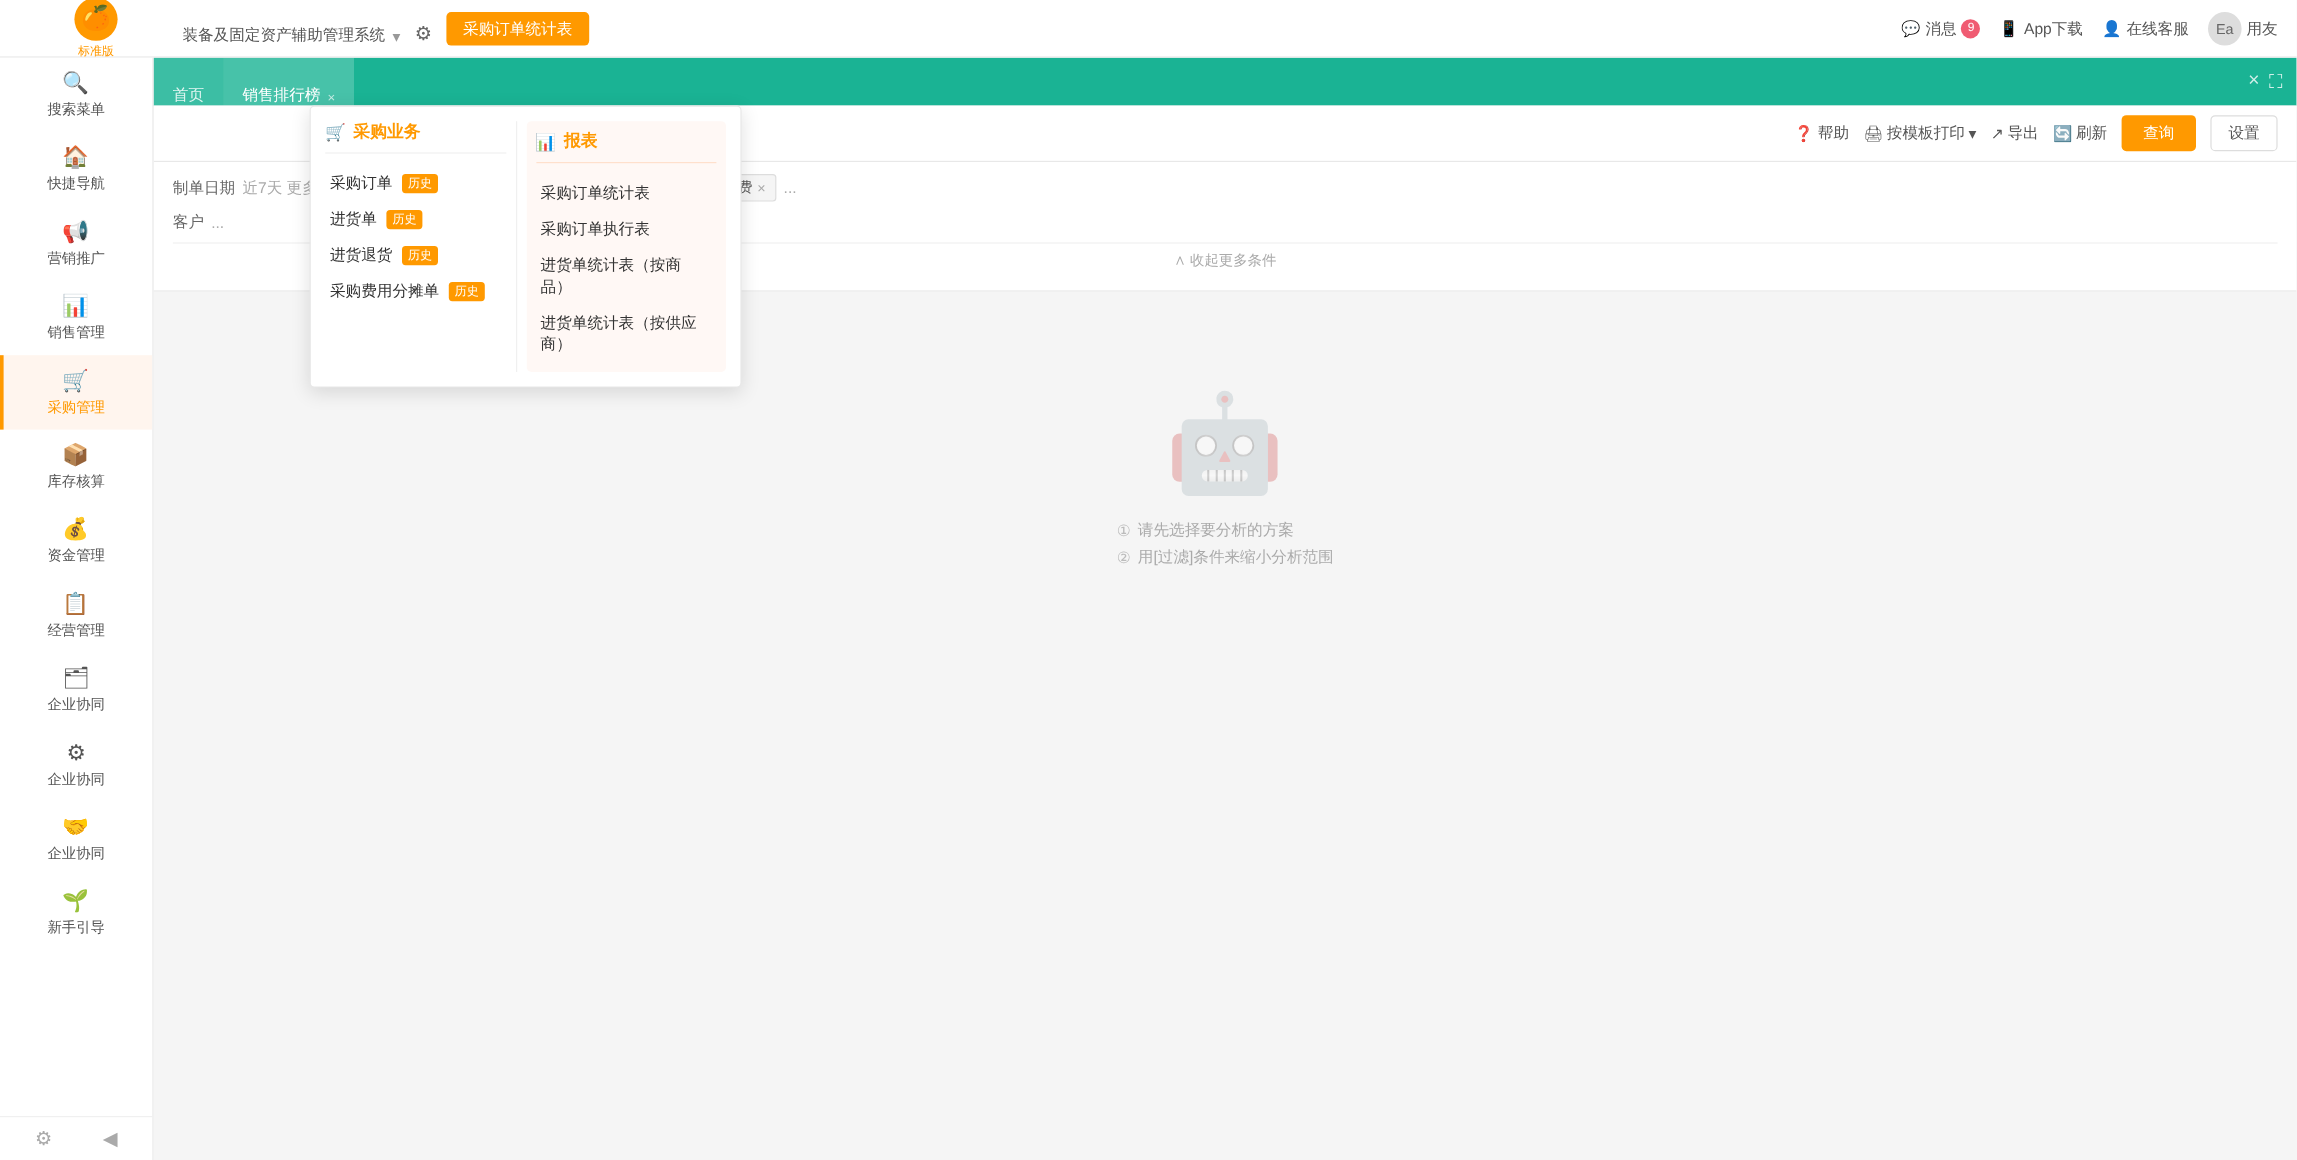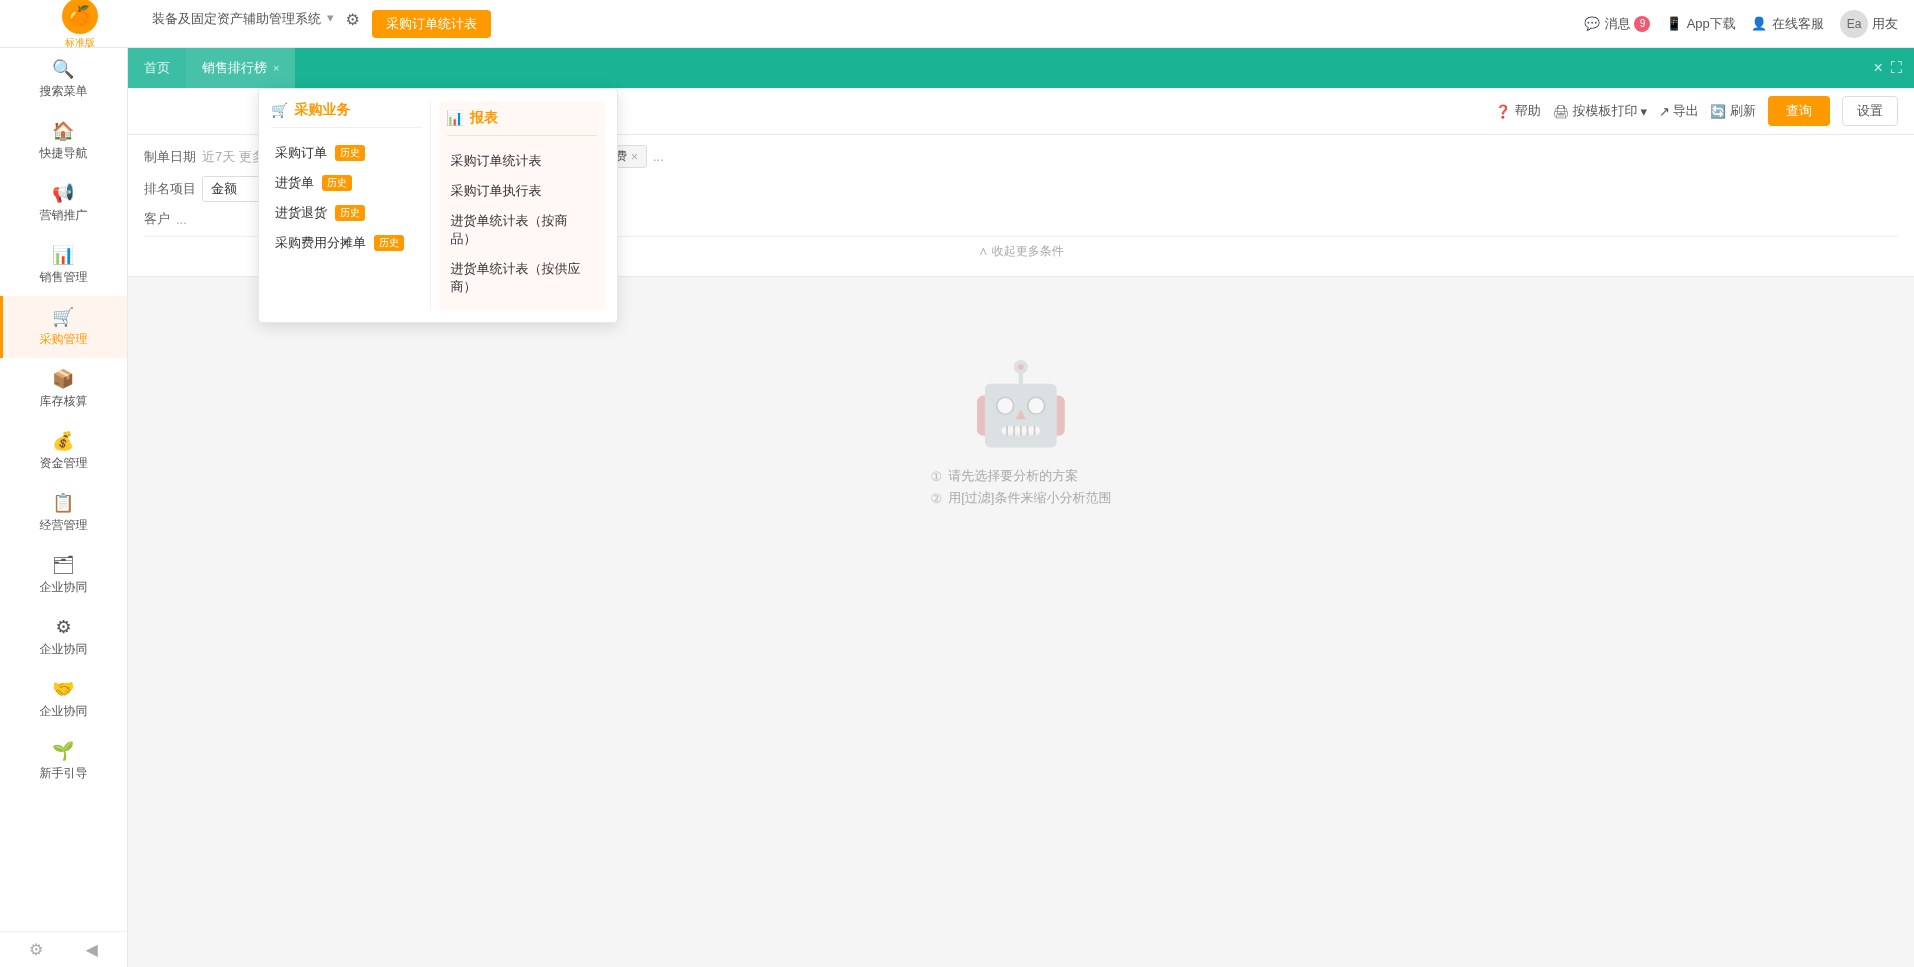--- a/index.html
+++ b/index.html
@@ -7,39 +7,39 @@
 
     
     .app-container { display: flex; flex-direction: column; height: 967px; width: 1914px; }
     .top-bar { display: flex; align-items: center; height: 48px; background: #fff; border-bottom: 1px solid #e8e8e8; padding: 0 16px; flex-shrink: 0; }
     .main-area { display: flex; flex: 1; overflow: hidden; }
     .sidebar { width: 128px; background: #fff; display: flex; flex-direction: column; border-right: 1px solid #e8e8e8; flex-shrink: 0; }
     .content-area { flex: 1; display: flex; flex-direction: column; overflow: hidden; position: relative; }
     .tab-bar { height: 40px; background: #1ab394; display: flex; align-items: center; flex-shrink: 0; }
     .page-body { flex: 1; background: #f5f5f5; overflow: auto; padding: 0; }
     .logo-icon { width: 36px; height: 36px; background: #f90; border-radius: 50%; display: flex; align-items: center; justify-content: center; color: white; font-size: 18px; font-weight: bold; }
-    .top-bar-inner { flex: 1; display: flex; align-items: flex-start; }
+    .top-bar-inner { flex: 1; display: flex; align-items: flex-end; }
     .system-title { font-size: 13px; color: #555; margin-left: 8px; }
     .dropdown-icon { color: #999; margin-left: 6px; cursor: pointer; }
     .settings-icon { margin-left: 12px; color: #666; cursor: pointer; font-size: 16px; }
     .industry-btn { margin-left: 12px; background: #f90; color: white; border: none; padding: 5px 14px; border-radius: 4px; cursor: pointer; font-size: 13px; }
     .top-bar-right { display: flex; align-items: center; gap: 16px; margin-left: auto; }
     .top-right-item { display: flex; align-items: center; gap: 4px; color: #555; cursor: pointer; font-size: 13px; }
     .badge { background: #f05b72; color: white; border-radius: 50%; width: 16px; height: 16px; font-size: 10px; display: flex; align-items: center; justify-content: center; }
     .avatar-circle { width: 28px; height: 28px; background: #ddd; border-radius: 50%; display: flex; align-items: center; justify-content: center; font-size: 12px; color: #666; }
     .sidebar-menu { flex: 1; overflow-y: auto; }
     .sidebar-item { display: flex; flex-direction: column; align-items: center; padding: 10px 0; cursor: pointer; color: #555; font-size: 12px; transition: background 0.2s; position: relative; }
     .sidebar-item.active { background: #fff5ee; color: #f90; }
     .sidebar-item.active::before { content: ''; position: absolute; left: 0; top: 0; height: 100%; width: 3px; background: #f90; }
     .sidebar-item-icon { font-size: 18px; margin-bottom: 3px; }
     .sidebar-bottom { display: flex; justify-content: space-around; padding: 8px; border-top: 1px solid #f0f0f0; }
     .sidebar-bottom-icon { color: #aaa; cursor: pointer; font-size: 16px; }
 
     
-    .tab-item { height: 40px; padding: 0 16px; display: flex; align-items: center; color: rgba(255,255,255,0.85); cursor: pointer; font-size: 13px; gap: 6px; }
+    .tab-item { height: 40px; padding: 0 16px; display: flex; align-items: flex-end; color: rgba(255,255,255,0.85); cursor: pointer; font-size: 13px; gap: 6px; }
     .tab-item.active { background: rgba(255,255,255,0.2); color: white; }
     .tab-item:first-child { background: rgba(255,255,255,0.15); }
     .tab-close { color: rgba(255,255,255,0.7); font-size: 11px; }
     .tab-bar-actions { margin-left: auto; display: flex; align-items: center; gap: 8px; padding-right: 12px; color: rgba(255,255,255,0.8); }
     .tab-bar-actions span { cursor: pointer; font-size: 16px; }
     .page-header-actions { display: flex; gap: 12px; align-items: center; color: #555; font-size: 13px; }
     .page-header-actions span { cursor: pointer; display: flex; align-items: center; gap: 3px; }
     .btn-query { background: #f90; color: white; border: none; padding: 6px 18px; border-radius: 4px; cursor: pointer; font-size: 13px; }
     .btn-settings { background: #fff; color: #555; border: 1px solid #ddd; padding: 5px 14px; border-radius: 4px; cursor: pointer; font-size: 13px; }
 
@@ -230,33 +230,20 @@
               <span class="filter-label">商品</span>
               <div class="filter-tag">
                 <span>设计费</span>
                 <span class="filter-tag-close">×</span>
               </div>
               <span class="filter-more">...</span>
             </div>
           </div>
           <div class="filter-row">
             <div class="filter-item">
-              <span class="filter-label">排名项目</span>
-              <div class="filter-select">
-                <span>金额</span>
-                <span style="margin-left:40px;">▾</span>
-              </div>
-            </div>
-            <div class="filter-item">
-              <span class="filter-label">业务员</span>
-              <span class="filter-more">...</span>
-            </div>
-          </div>
-          <div class="filter-row">
-            <div class="filter-item">
               <span class="filter-label">客户</span>
               <span class="filter-more">...</span>
             </div>
           </div>
           <div class="collapse-bar">
             <span>∧</span>
             <span>收起更多条件</span>
           </div>
         </div>
 

